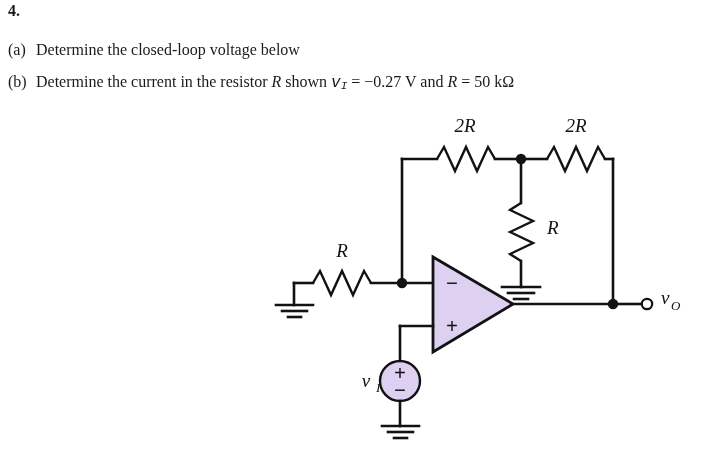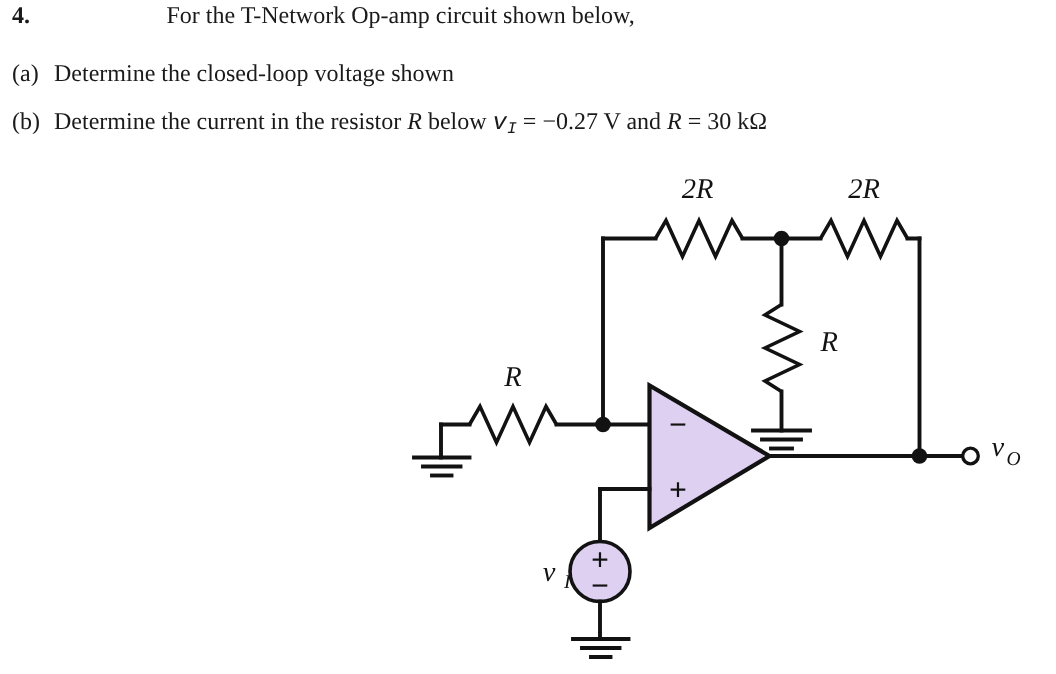--- a/index.html
+++ b/index.html
@@ -126,29 +126,28 @@
     font-weight: 600;
   }
 </style>
 </head>
 <body>
 
 <div id="problem-text">
 
   <div class="prob-head">
     <span class="prob-number">4.</span>
-    <span class="prob-stem">For the T-Network Op-amp circuit shown below,</span>
   </div>
 
   <div class="prob-item" id="prob-item-a">
-    <span class="marker">(a)</span><span>Determine the closed-loop voltage shown</span>
+    <span class="marker">(a)</span><span>Determine the closed-loop voltage below</span>
   </div>
 
   <div class="prob-item" id="prob-item-b">
-    <span class="marker">(b)</span><span>Determine the current in the resistor</span><span>&nbsp;</span><span class="mi">R</span><span>&nbsp;</span><span>below</span><span>&nbsp;</span><span class="nb"><span class="mi">v</span><span class="sub">I</span></span><span>&nbsp;</span><span>= −0.27 V and</span><span>&nbsp;</span><span class="mi">R</span><span>&nbsp;</span><span>= 30 kΩ</span>
+    <span class="marker">(b)</span><span>Determine the current in the resistor</span><span>&nbsp;</span><span class="mi">R</span><span>&nbsp;</span><span>shown</span><span>&nbsp;</span><span class="nb"><span class="mi">v</span><span class="sub">I</span></span><span>&nbsp;</span><span>= −0.27 V and</span><span>&nbsp;</span><span class="mi">R</span><span>&nbsp;</span><span>= 50 kΩ</span>
   </div>
 
 </div>
 
 <div id="circuit">
 <svg width="704" height="344" viewBox="0 0 704 344" xmlns="http://www.w3.org/2000/svg">
 
   <path class="wire" d="M 402 178 L 402 54"></path>
 
   <path class="wire" d="M 402 54 L 437 54"></path>

